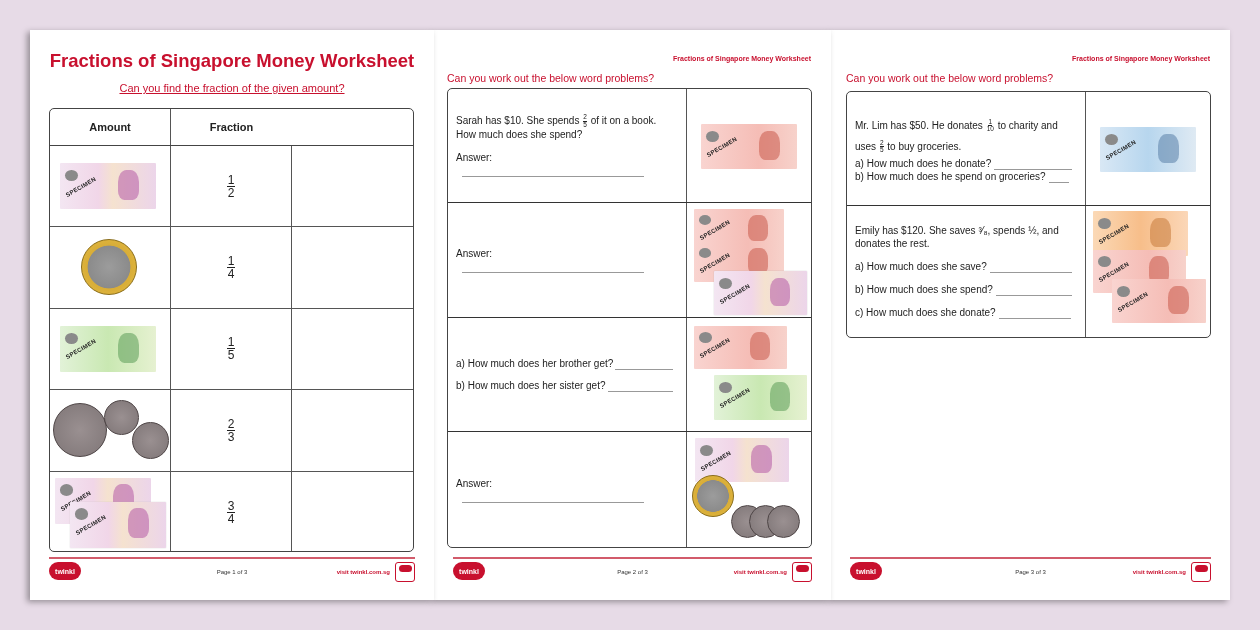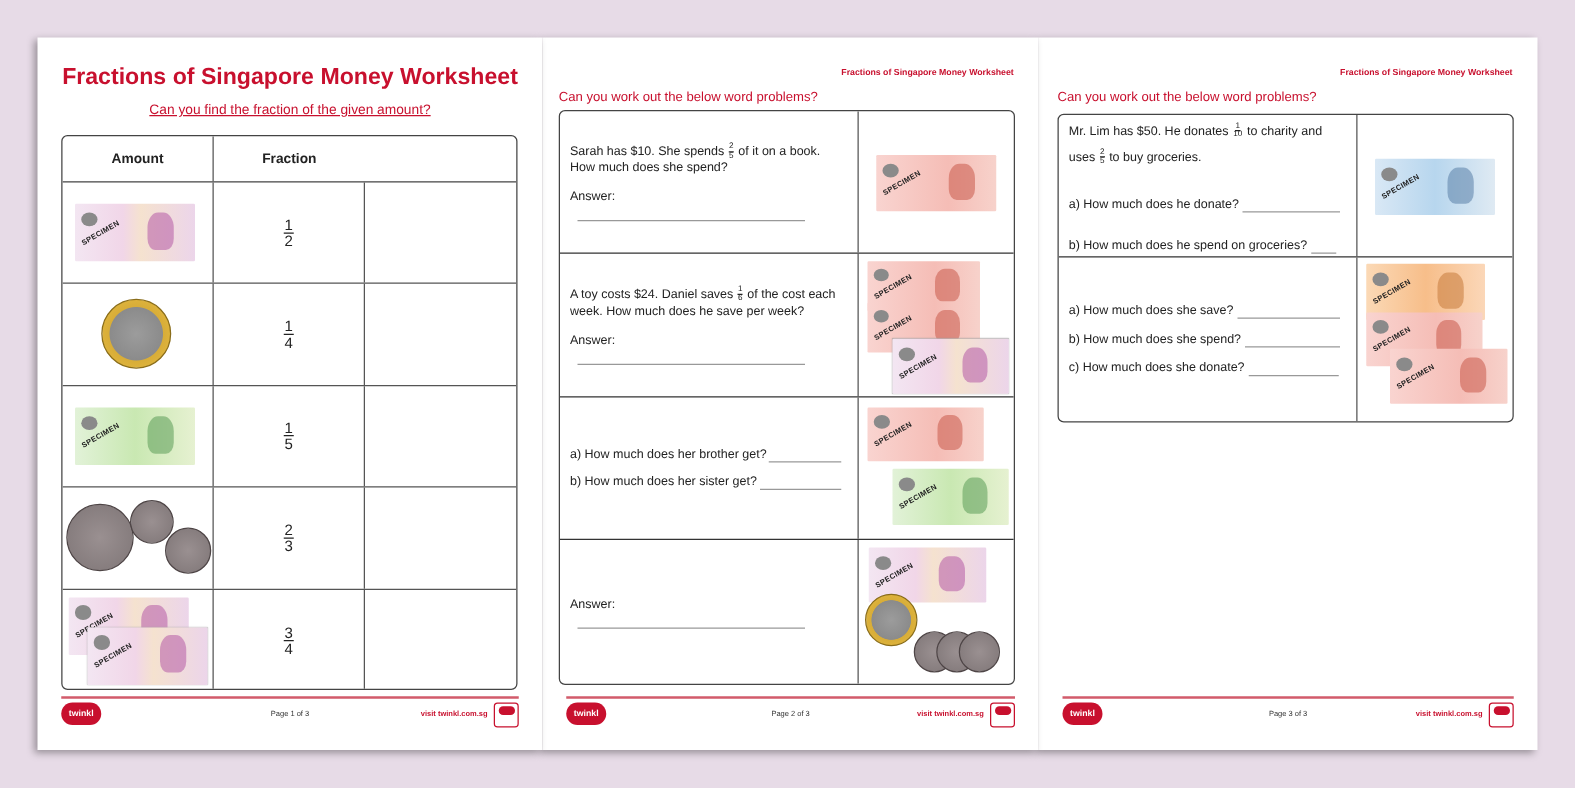--- a/index.html
+++ b/index.html
@@ -175,24 +175,20 @@
         <div class="note n10" style="left:14px;top:35px;width:96px;height:45px">
             <div class="seal"></div>
             <div class="face"></div>
             <span class="spec">SPECIMEN</span>
           </div>
       </div>
     </div>
 
     <div class="qrow" style="height:115px">
       <div class="qtext">
-        <div><span>A toy costs $24. Daniel saves</span> <span class="sfrac">
-              <span class="num">1</span>
-              <span>6</span>
-            </span> <span>of the cost each week. How much does he save per week?</span></div>
         <div><span>Answer:</span> <span class="ans-line" style="width:182px;margin-left:6px"></span></div>
       </div>
       <div class="qimg">
         <div class="note n10" style="left:7px;top:6px;width:90px;height:40px">
             <div class="seal"></div>
             <div class="face"></div>
             <span class="spec">SPECIMEN</span>
           </div>
         <div class="note n10" style="left:7px;top:39px;width:90px;height:40px">
             <div class="seal"></div>
@@ -249,21 +245,21 @@
   <div class="visit">visit twinkl.com.sg</div>
   <div class="badge"></div>
 </div>
 
 <div class="page" id="p3">
   <div class="hdr-small">Fractions of Singapore Money Worksheet</div>
   <div class="q-title" style="left:15px">Can you work out the below word problems?</div>
   <div class="tbl p3-tbl">
 
     <div class="qrow" style="height:114px">
-      <div class="qtext" style="gap:20px">
+      <div class="qtext" style="gap:0">
         <div style="line-height:21px"><span>Mr. Lim has $50. He donates</span> <span class="sfrac">
               <span class="num">1</span>
               <span>10</span>
             </span> <span>to charity and uses</span> <span class="sfrac">
               <span class="num">2</span>
               <span>5</span>
             </span> <span>to buy groceries.</span></div>
         <div><span>a) How much does he donate?</span><span class="ans-line" style="width:78px;margin-left:3px"></span></div>
         <div><span>b) How much does he spend on groceries?</span><span class="ans-line" style="width:20px;margin-left:3px"></span></div>
       </div>
@@ -271,20 +267,21 @@
         <div class="note n50" style="left:14px;top:35px;width:96px;height:45px">
             <div class="seal"></div>
             <div class="face"></div>
             <span class="spec">SPECIMEN</span>
           </div>
       </div>
     </div>
 
     <div class="qrow" style="height:131px">
       <div class="qtext" style="gap:10px">
+        <div>Emily has $120. She saves ³⁄₈, spends ½, and donates the rest.</div>
         <div><span>a) How much does she save?</span><span class="ans-line" style="width:82px;margin-left:3px"></span></div>
         <div><span>b) How much does she spend?</span><span class="ans-line" style="width:76px;margin-left:3px"></span></div>
         <div><span>c) How much does she donate?</span><span class="ans-line" style="width:72px;margin-left:3px"></span></div>
       </div>
       <div class="qimg">
         <div class="note n100" style="left:7px;top:5px;width:95px;height:45px">
             <div class="seal"></div>
             <div class="face"></div>
             <span class="spec">SPECIMEN</span>
           </div>

